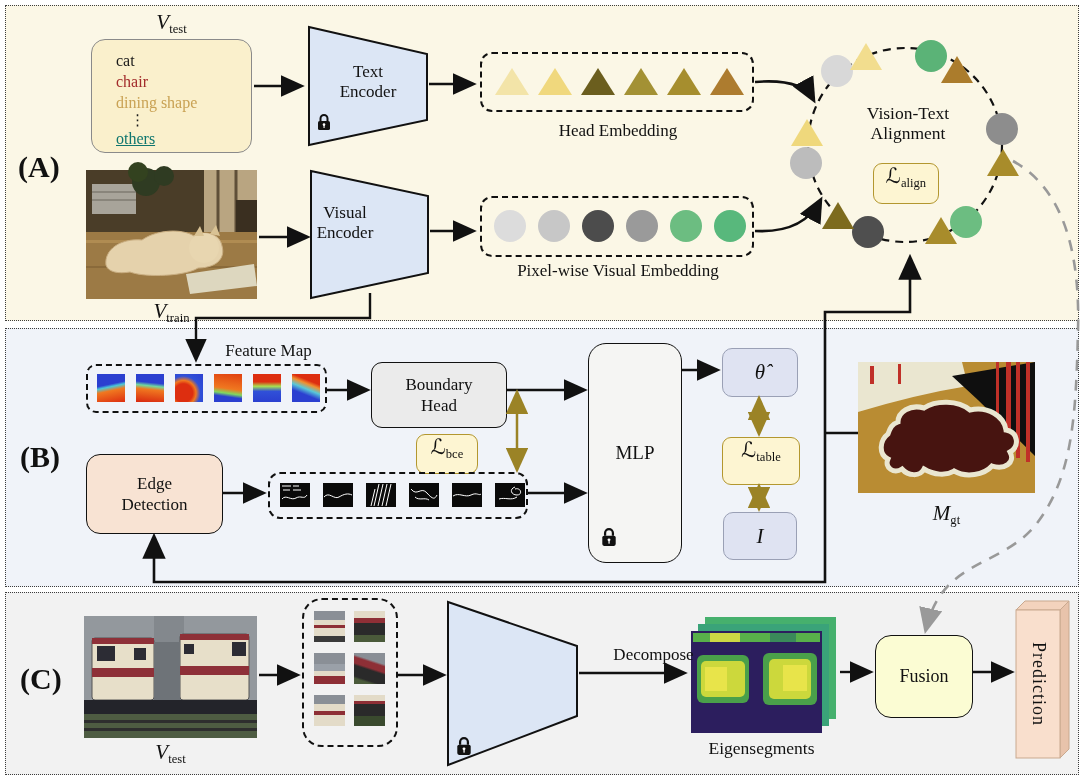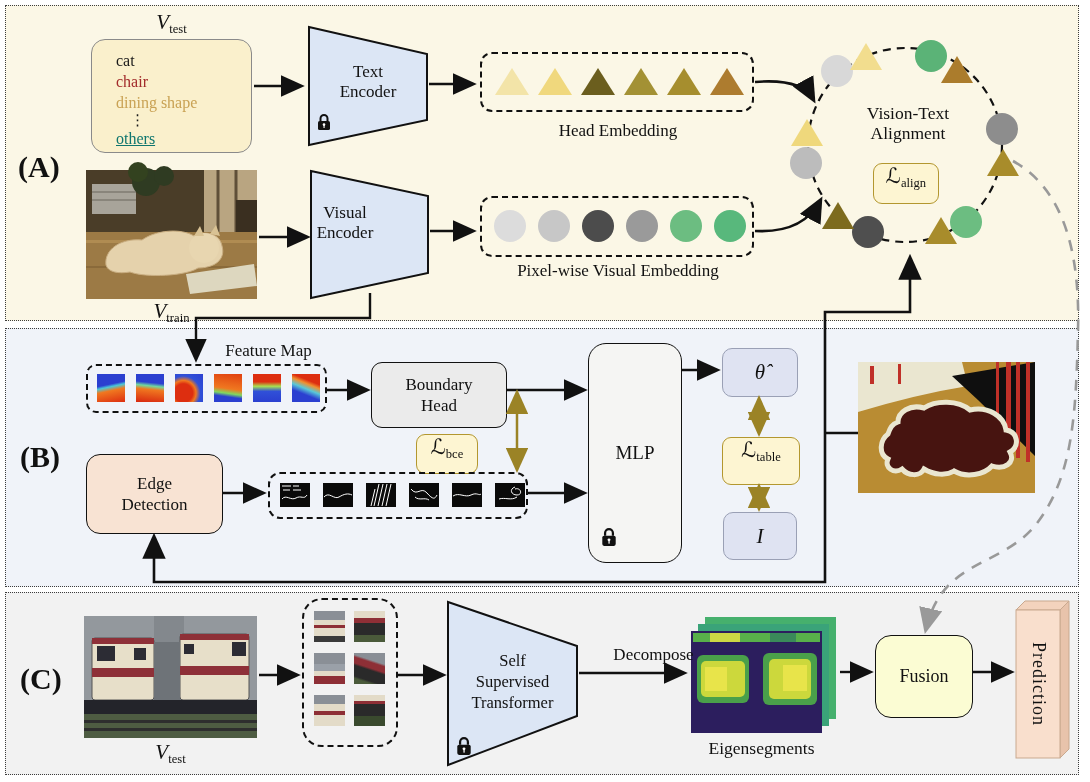--- a/index.html
+++ b/index.html
@@ -274,40 +274,38 @@
   <div class="val" style="left:722px;top:348px;width:74px;height:47px">
     <span class="it">θ̂</span>
   </div>
   <div class="loss" style="left:722px;top:437px;width:76px;height:46px">
     <span class="math"><span class="scr">ℒ</span><span class="sb">table</span></span>
   </div>
   <div class="val" style="left:723px;top:512px;width:72px;height:46px">
     <span class="it">I</span>
   </div>
 
+  <div class="lbl math" style="left:858px;top:501px;width:177px">
+    <span class="it">M</span><span class="sb">gt</span>
+  </div>
 
   <div class="panel-letter" style="left:20px;top:662px">(C)</div>
 
   <div class="lbl math" style="left:84px;top:740px;width:173px">
     <span class="it">V</span><span class="sb">test</span>
   </div>
 
   <div class="dash-box" style="left:302px;top:598px;width:92px;height:145px;border-radius:20px"></div>
   <div class="patch p1" style="left:314px;top:611px"></div>
   <div class="patch p2" style="left:354px;top:611px"></div>
   <div class="patch p3" style="left:314px;top:653px"></div>
   <div class="patch p4" style="left:354px;top:653px"></div>
   <div class="patch p5" style="left:314px;top:695px"></div>
   <div class="patch p6" style="left:354px;top:695px"></div>
 
-  <div class="lbl" style="left:448px;top:650px;width:129px;font-size:16.5px;line-height:21px">
-    <div>Self</div>
-    <div>Supervised</div>
-    <div>Transformer</div>
-  </div>
   <svg class="abs" style="left:456px;top:737px" width="16" height="19" viewBox="0 0 14 17">
     <path d="M3.5,7 V4.5 a3.5,3.5 0 0 1 7,0 V7" fill="none" stroke="#111" stroke-width="2"></path>
     <rect x="1" y="7" width="12" height="9" rx="1.6" fill="#111"></rect>
     <circle cx="7" cy="10.6" r="1.3" fill="#fff"></circle>
       <rect x="6.5" y="11" width="1.1" height="3" fill="#fff"></rect>
   </svg>
 
   <div class="lbl" style="left:591px;top:645px;width:125px">Decompose</div>
   <div class="lbl" style="left:691px;top:738px;width:141px;font-size:17.5px">Eigensegments</div>
 

